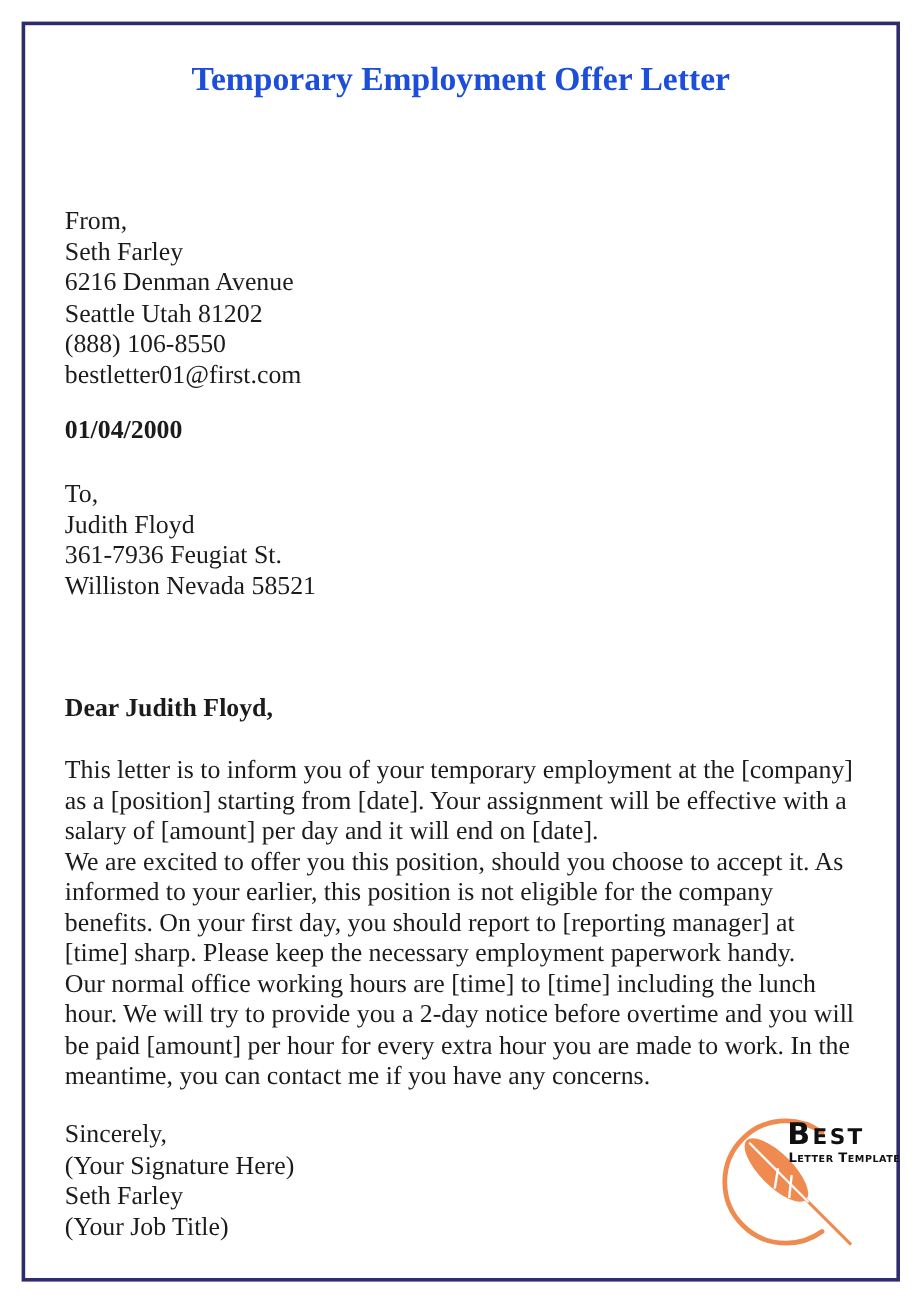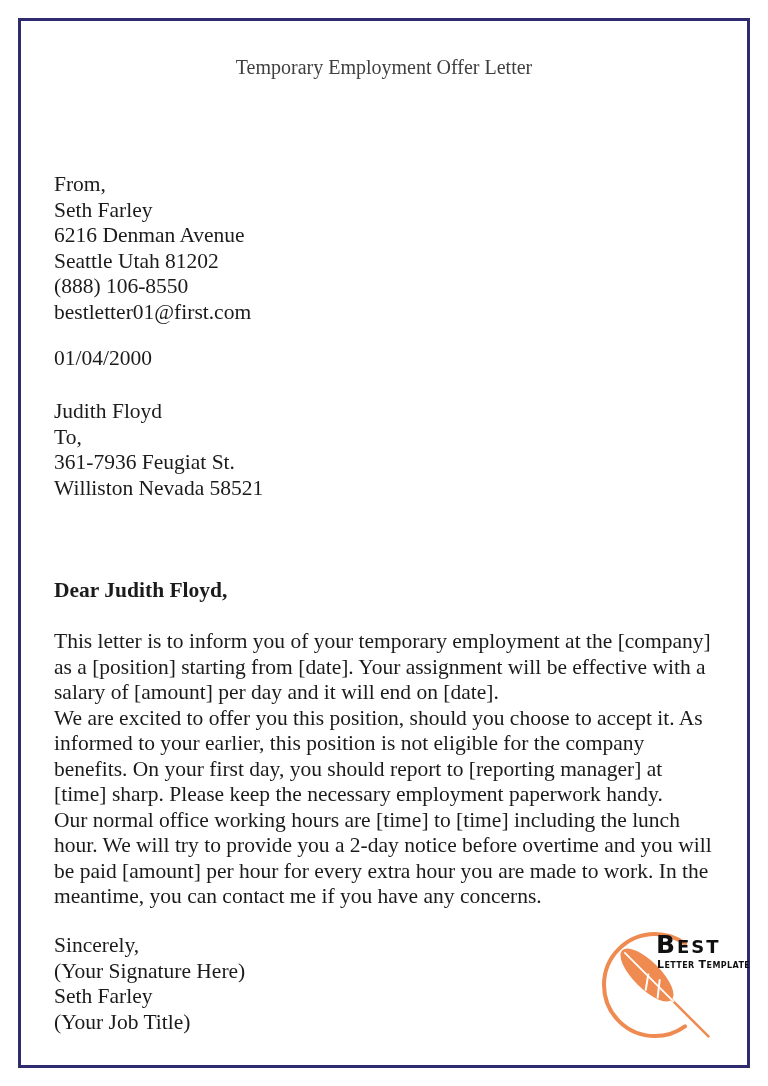--- a/index.html
+++ b/index.html
@@ -1,25 +1,25 @@
 <!DOCTYPE html>
 <html><head>
 <meta charset="utf-8">
 <style>
   html,body { margin:0; padding:0; background:#ffffff; }
   body { width:768px; height:1086px; font-family:"Liberation Serif", serif; color:#1b1b1b; }
   .page { position:relative; width:768px; height:1086px; overflow:hidden; background:#fff; }
   .border-frame { position:absolute; left:18px; top:18px; right:18px; bottom:18px;
                   border:3px solid #2e2b6e; pointer-events:none; }
   .title { position:absolute; left:54px; top:50px; width:660px; margin:0;
-           font-size:20px; line-height:34px; font-weight:400; text-align:center; color:#404040; }
+           font-size:28px; line-height:34px; font-weight:700; text-align:center; color:#1d4ed8; }
   .block { position:absolute; left:54px; width:662px; font-size:21.5px; line-height:25.5px; }
   .block .line { white-space:nowrap; }
   .sender     { top:172px; }
-  .dateline   { top:346px; }
+  .dateline   { top:346px;font-weight:bold; }
   .recipient  { top:399px; }
   .subject    { top:527px; }
   .salutation { top:578px;font-weight:bold; }
   .bodytext   { top:629px; }
   .closing    { top:933px; }
   .bodytext p { margin:0; }
   .subject-blank { display:inline-block; width:116px; height:0.95em;
                    border-bottom:1.5px solid #3a3a3a; margin:0 2px; }
   .logo { position:absolute; left:593px; top:913px; width:158px; height:150px; }
   .logo svg text { font-family:"DejaVu Sans", sans-serif; font-weight:700; fill:#101010; }
@@ -41,22 +41,22 @@
     <div class="line">Seth Farley</div>
     <div class="line">6216 Denman Avenue</div>
     <div class="line">Seattle Utah 81202</div>
     <div class="line">(888) 106-8550</div>
     <div class="line">bestletter01@first.com</div>
   </div>
 
   <div class="block dateline">01/04/2000</div>
 
   <div class="block recipient">
+    <div class="line">To,</div>
     <div class="line">Judith Floyd</div>
-    <div class="line">To,</div>
     <div class="line">361-7936 Feugiat St.</div>
     <div class="line">Williston Nevada 58521</div>
   </div>
 
 
   <div class="block salutation">Dear Judith Floyd,</div>
 
   <div class="block bodytext">
     <p>This letter is to inform you of your temporary employment at the [company] as a [position] starting from [date]. Your assignment will be effective with a salary of [amount] per day and it will end on [date].</p>
     <p>We are excited to offer you this position, should you choose to accept it. As informed to your earlier, this position is not eligible for the company benefits. On your first day, you should report to [reporting manager] at [time] sharp. Please keep the necessary employment paperwork handy.</p>

